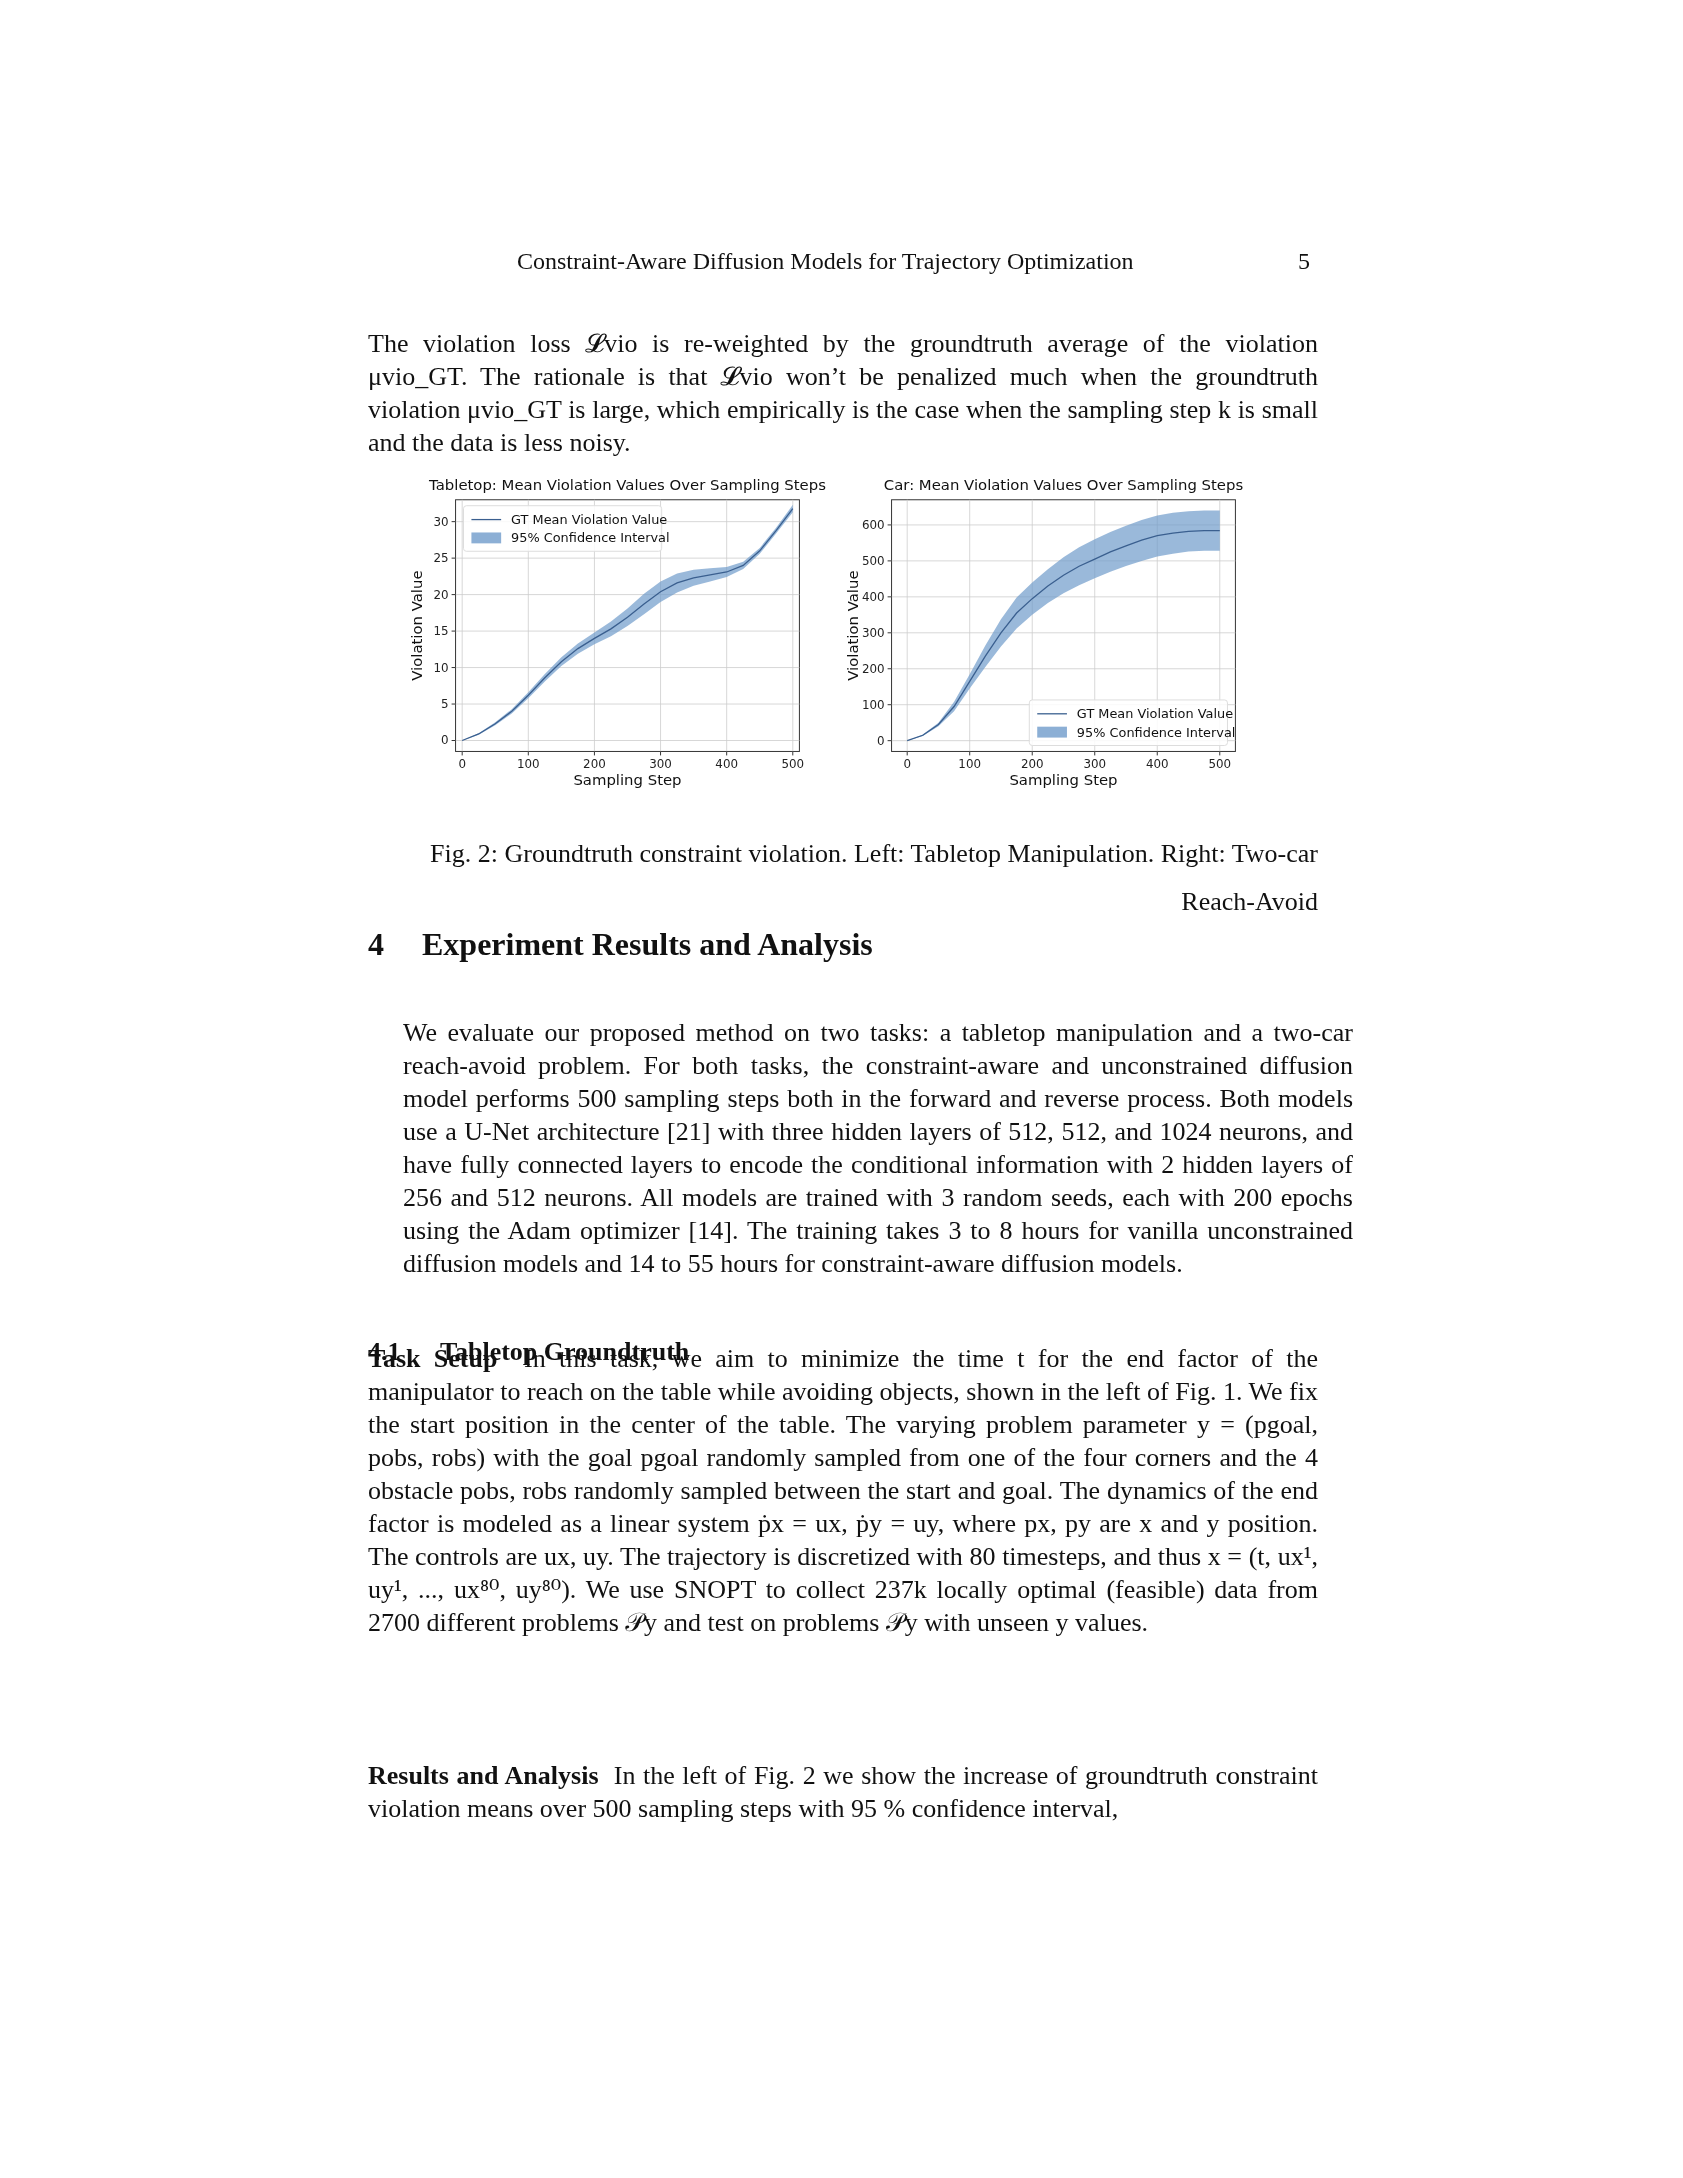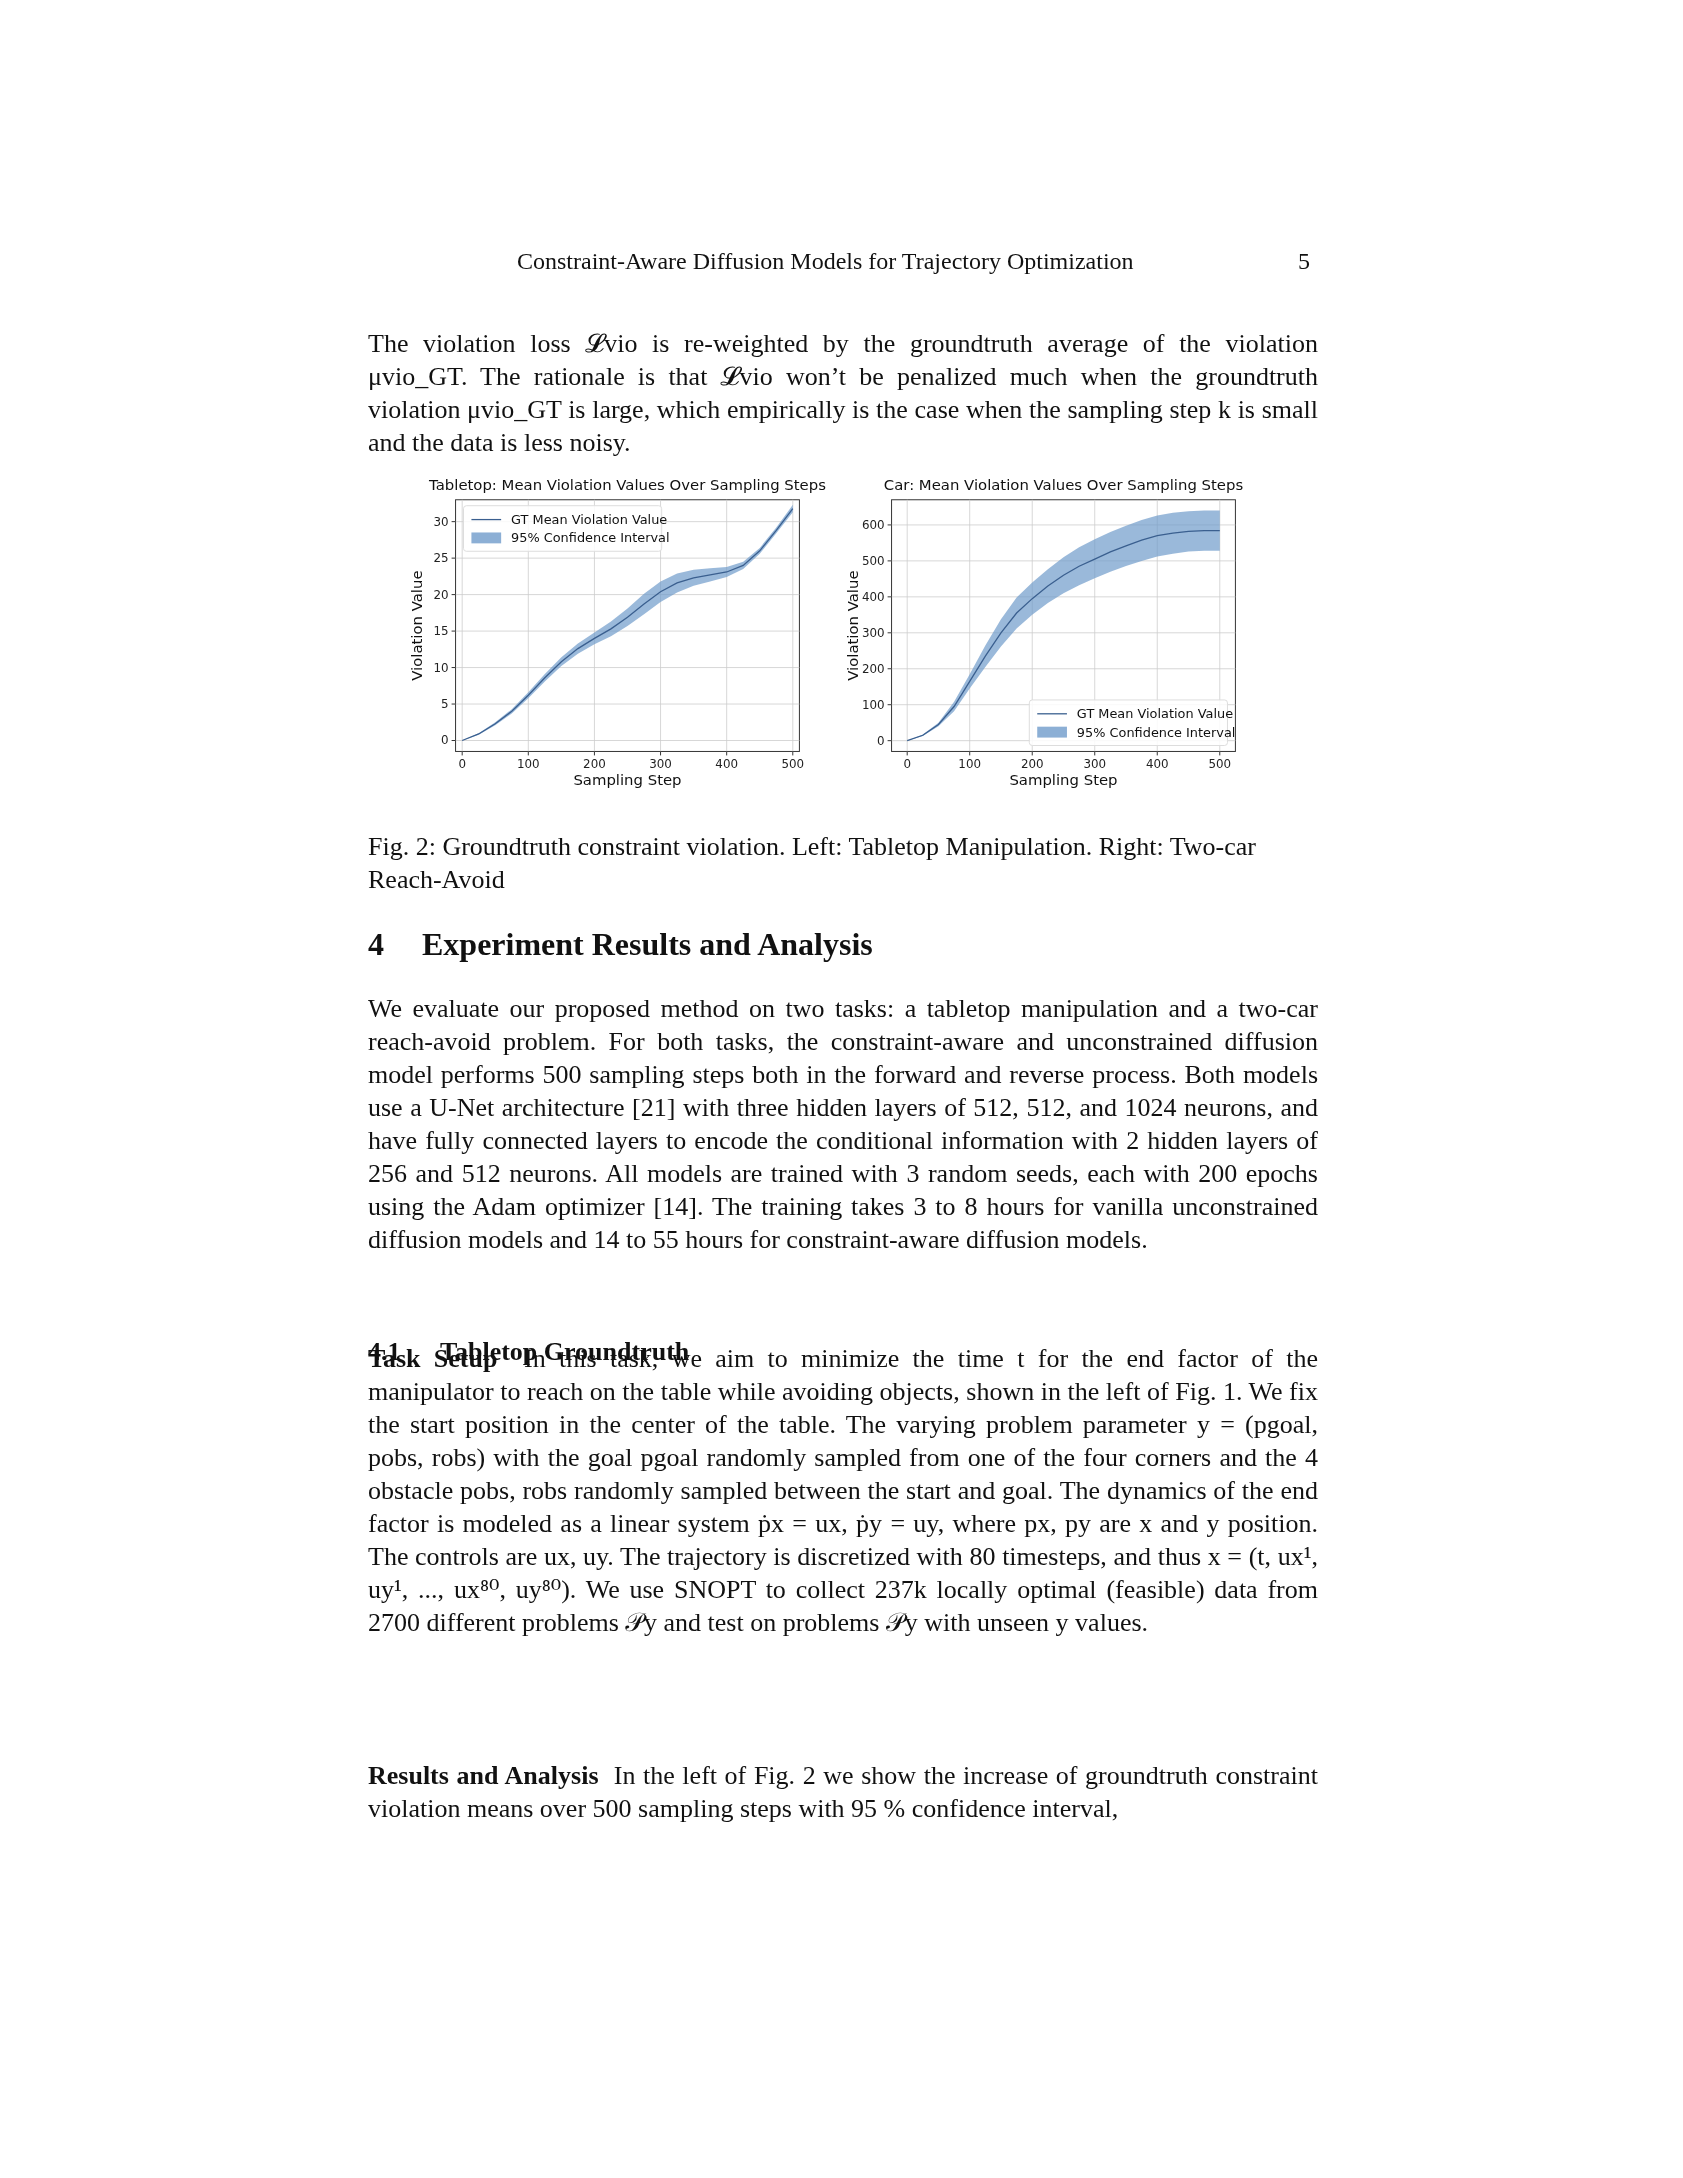--- a/index.html
+++ b/index.html
@@ -4,21 +4,21 @@
 <style>
   html, body { margin:0; padding:0; background:#fff; }
   body { width:1683px; height:2178px; position:relative; font-family:"Liberation Serif","DejaVu Serif",serif; color:#111; }
   .page { position:absolute; left:368px; top:0; width:950px; }
   .header { position:absolute; top:248px; left:0; width:950px; height:32px; font-size:24px; }
   .header .title { position:absolute; left:149px; }
   .header .pnum { position:absolute; right:8px; }
   .para { font-size:26px; line-height:33px; text-align:justify; margin:0; }
   .fig { position:absolute; top:474px; left:40px; width:871px; height:327px; }
   .chart { position:absolute; top:0; width:436px; height:327px; font-family:"DejaVu Sans","Liberation Sans",sans-serif; }
-  .caption { position:absolute; top:830px; left:0; width:950px; font-size:26px; line-height:33px; }
+  .caption { position:absolute; top:830px; left:0; width:950px; font-size:26px; line-height:48px;text-align:right; }
   .section { position:absolute; top:926px; left:0; font-size:32px; font-weight:bold; }
   .section .num { display:inline-block; width:54px; }
   .subsection { position:absolute; top:1337px; left:0; font-size:26px; font-weight:bold; }
   .subsection .num { display:inline-block; width:72px; }
   .block { position:absolute; left:0; width:950px; }
   b { font-weight:bold; }
 </style>
 </head>
 <body>
 
@@ -185,21 +185,21 @@
         </g>
       </svg>
   </div>
 
   <div class="caption">Fig. 2: Groundtruth constraint violation. Left: Tabletop Manipulation. Right: Two-car Reach-Avoid</div>
 
   <div class="section">
     <span class="num">4</span><span>Experiment Results and Analysis</span>
   </div>
 
-  <div class="block" style="top:992px;">
+  <div class="block" style="top:1016px;margin-left:35px;">
     <p class="para">We evaluate our proposed method on two tasks: a tabletop manipulation and a two-car reach-avoid problem. For both tasks, the constraint-aware and unconstrained diffusion model performs 500 sampling steps both in the forward and reverse process. Both models use a U-Net architecture [21] with three hidden layers of 512, 512, and 1024 neurons, and have fully connected layers to encode the conditional information with 2 hidden layers of 256 and 512 neurons. All models are trained with 3 random seeds, each with 200 epochs using the Adam optimizer [14]. The training takes 3 to 8 hours for vanilla unconstrained diffusion models and 14 to 55 hours for constraint-aware diffusion models.</p>
   </div>
 
   <div class="subsection">
     <span class="num">4.1</span><span>Tabletop Groundtruth</span>
   </div>
 
   <div class="block" style="top:1342px;">
     <p class="para"><b>Task Setup</b>&nbsp; <span>In this task, we aim to minimize the time t for the end factor of the manipulator to reach on the table while avoiding objects, shown in the left of Fig. 1. We fix the start position in the center of the table. The varying problem parameter y = (pgoal, pobs, robs) with the goal pgoal randomly sampled from one of the four corners and the 4 obstacle pobs, robs randomly sampled between the start and goal. The dynamics of the end factor is modeled as a linear system ṗx = ux, ṗy = uy, where px, py are x and y position. The controls are ux, uy. The trajectory is discretized with 80 timesteps, and thus x = (t, ux¹, uy¹, ..., ux⁸⁰, uy⁸⁰). We use SNOPT to collect 237k locally optimal (feasible) data from 2700 different problems 𝒫y and test on problems 𝒫y with unseen y values.</span></p>
   </div>

